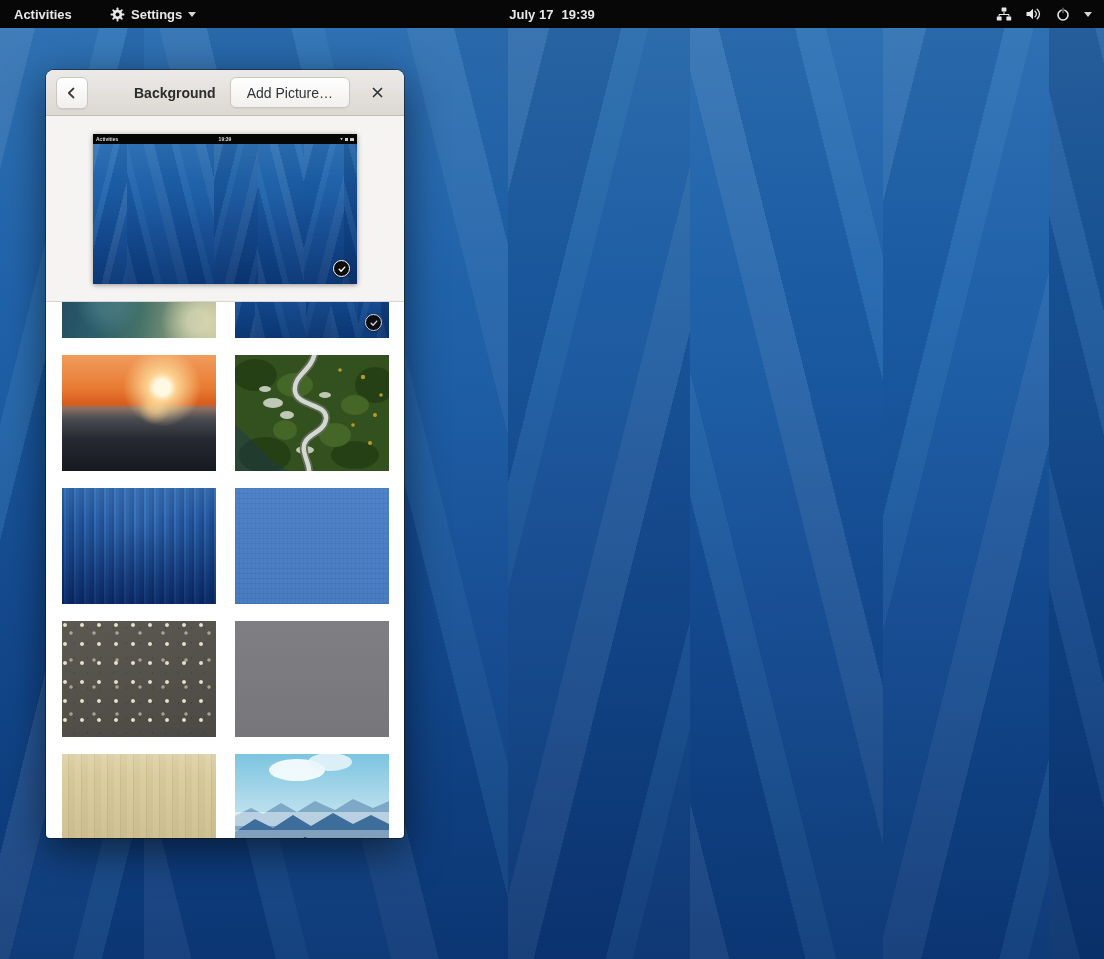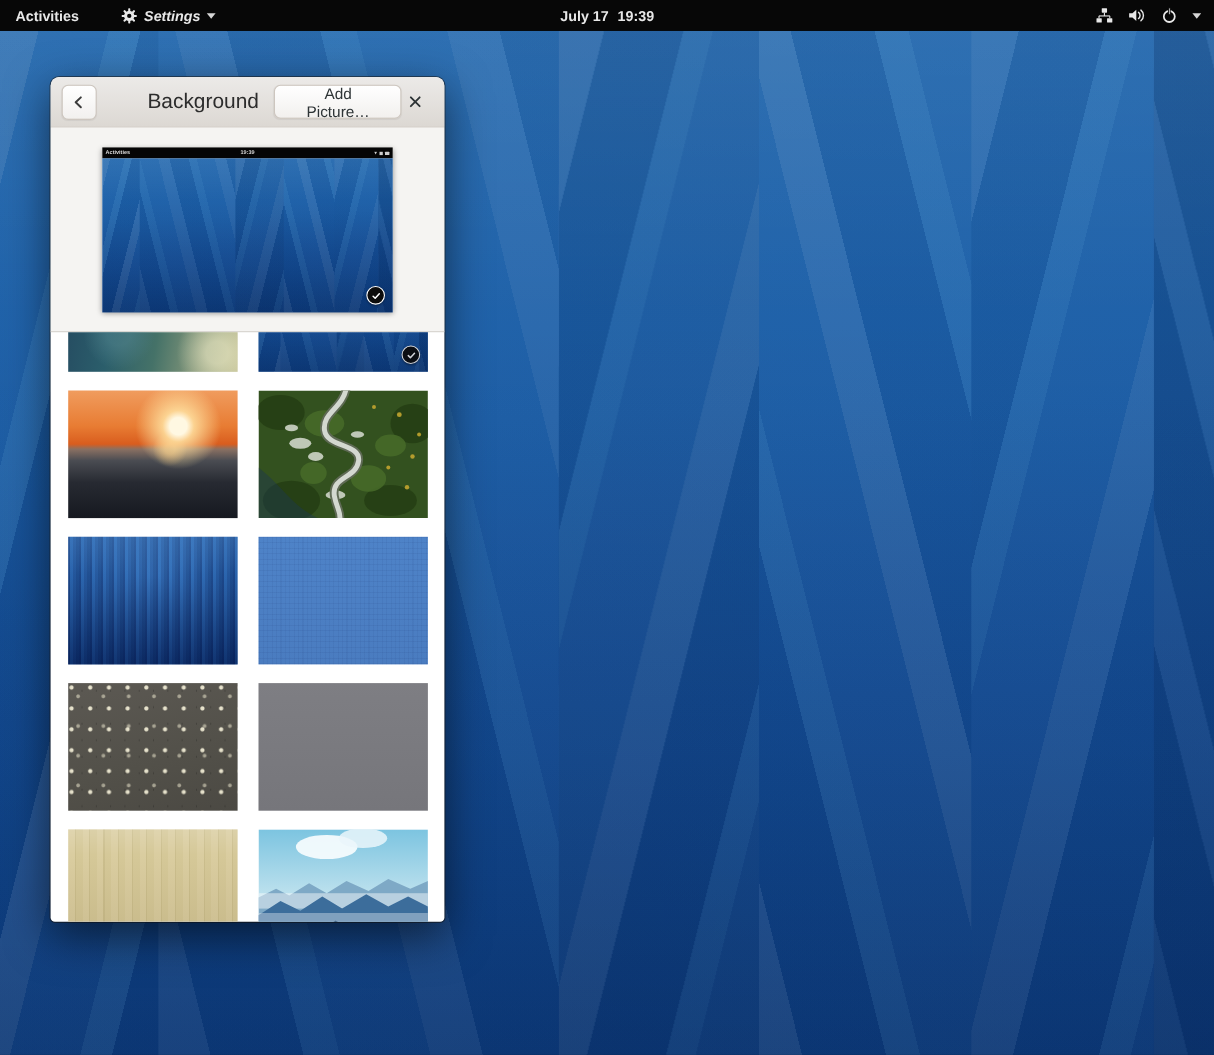--- a/index.html
+++ b/index.html
@@ -39,37 +39,37 @@
     background:repeating-linear-gradient(104deg,rgba(255,255,255,0.08) 0 9px,rgba(0,18,55,0.06) 9px 25px,rgba(150,215,245,0.10) 25px 31px,rgba(255,255,255,0.02) 31px 46px); }
   .wm .b6 { left:95%; width:5%;
     background:repeating-linear-gradient(76deg,rgba(255,255,255,0.05) 0 6px,rgba(0,18,55,0.10) 6px 19px),linear-gradient(rgba(0,15,50,0.10),rgba(0,15,50,0.10)); }
 
   .desktop-wallpaper { position:absolute; left:0; top:28px; width:1104px; height:931px; }
 
   
   .topbar { position:absolute; left:0; top:0; width:1104px; height:28px; background:#070707;
     color:#e8e8e8; display:flex; align-items:center; z-index:50; font-size:13px; font-weight:bold; }
   .tb-activities { padding:0 14px; height:100%; display:flex; align-items:center; }
-  .tb-appmenu { position:absolute; left:104px; height:100%; display:flex; align-items:center; gap:6px; padding:0 6px;font-style:italic; }
+  .tb-appmenu { position:absolute; left:104px; height:100%; display:flex; align-items:center; gap:6px; padding:0 6px; }
   .tb-clock { position:absolute; left:50%; transform:translateX(-50%); height:100%; display:flex; align-items:center; gap:8px; }
   .tb-system { position:absolute; right:8px; height:100%; display:flex; align-items:center; gap:13px; padding:0 4px; }
   .caret { width:0; height:0; border-left:4px solid transparent; border-right:4px solid transparent; border-top:5px solid #d6d6d6; }
   .tb-icon { display:flex; align-items:center; }
 
   
   .dialog { position:absolute; left:46px; top:70px; width:358px; height:768px;
     border-radius:8px 8px 4px 4px; background:#ffffff; overflow:hidden; z-index:40;
     box-shadow:0 12px 40px rgba(0,0,0,0.55), 0 0 0 1px rgba(30,30,30,0.55); display:flex; flex-direction:column; }
   .headerbar { height:46px; flex:none; background:linear-gradient(#eceae8,#dcd8d3);
     border-bottom:1px solid #c3bcb3; display:flex; align-items:center; padding:0 10px; }
   .hb-btn { border:1px solid #cdc6bf; border-radius:6px; background:linear-gradient(#ffffff,#f2f0ee);
     box-shadow:0 1px 1px rgba(0,0,0,0.06); display:flex; align-items:center; justify-content:center;
     font-size:14px; color:#2e3436; cursor:pointer; }
   .back-btn { width:32px; height:32px; flex:none; }
-  .hb-title { font-weight:normal; font-size:19px; color:#2c2c2c; margin-left:46px; }
+  .hb-title { font-weight:bold; font-size:14px; color:#2c2c2c; margin-left:46px; }
   .addpic-btn { height:31px; padding:0 16px; margin-left:14px; }
   .close-btn { margin-left:auto; margin-right:4px; width:26px; height:26px; display:flex;
     align-items:center; justify-content:center; background:none; border:none; cursor:pointer; }
 
   .preview-wrap { height:186px; flex:none; background:#f5f4f2; border-bottom:1px solid #d8d4cf;
     display:flex; justify-content:center; }
   .preview { margin-top:18px; width:264px; height:150px; box-shadow:0 1px 5px rgba(0,0,0,0.4);
     display:flex; flex-direction:column; position:relative; }
   .preview-topbar { height:10px; flex:none; background:#050505; color:#dddddd; position:relative;
     display:flex; align-items:center; font-size:5px; font-weight:bold; padding:0 3px; }

